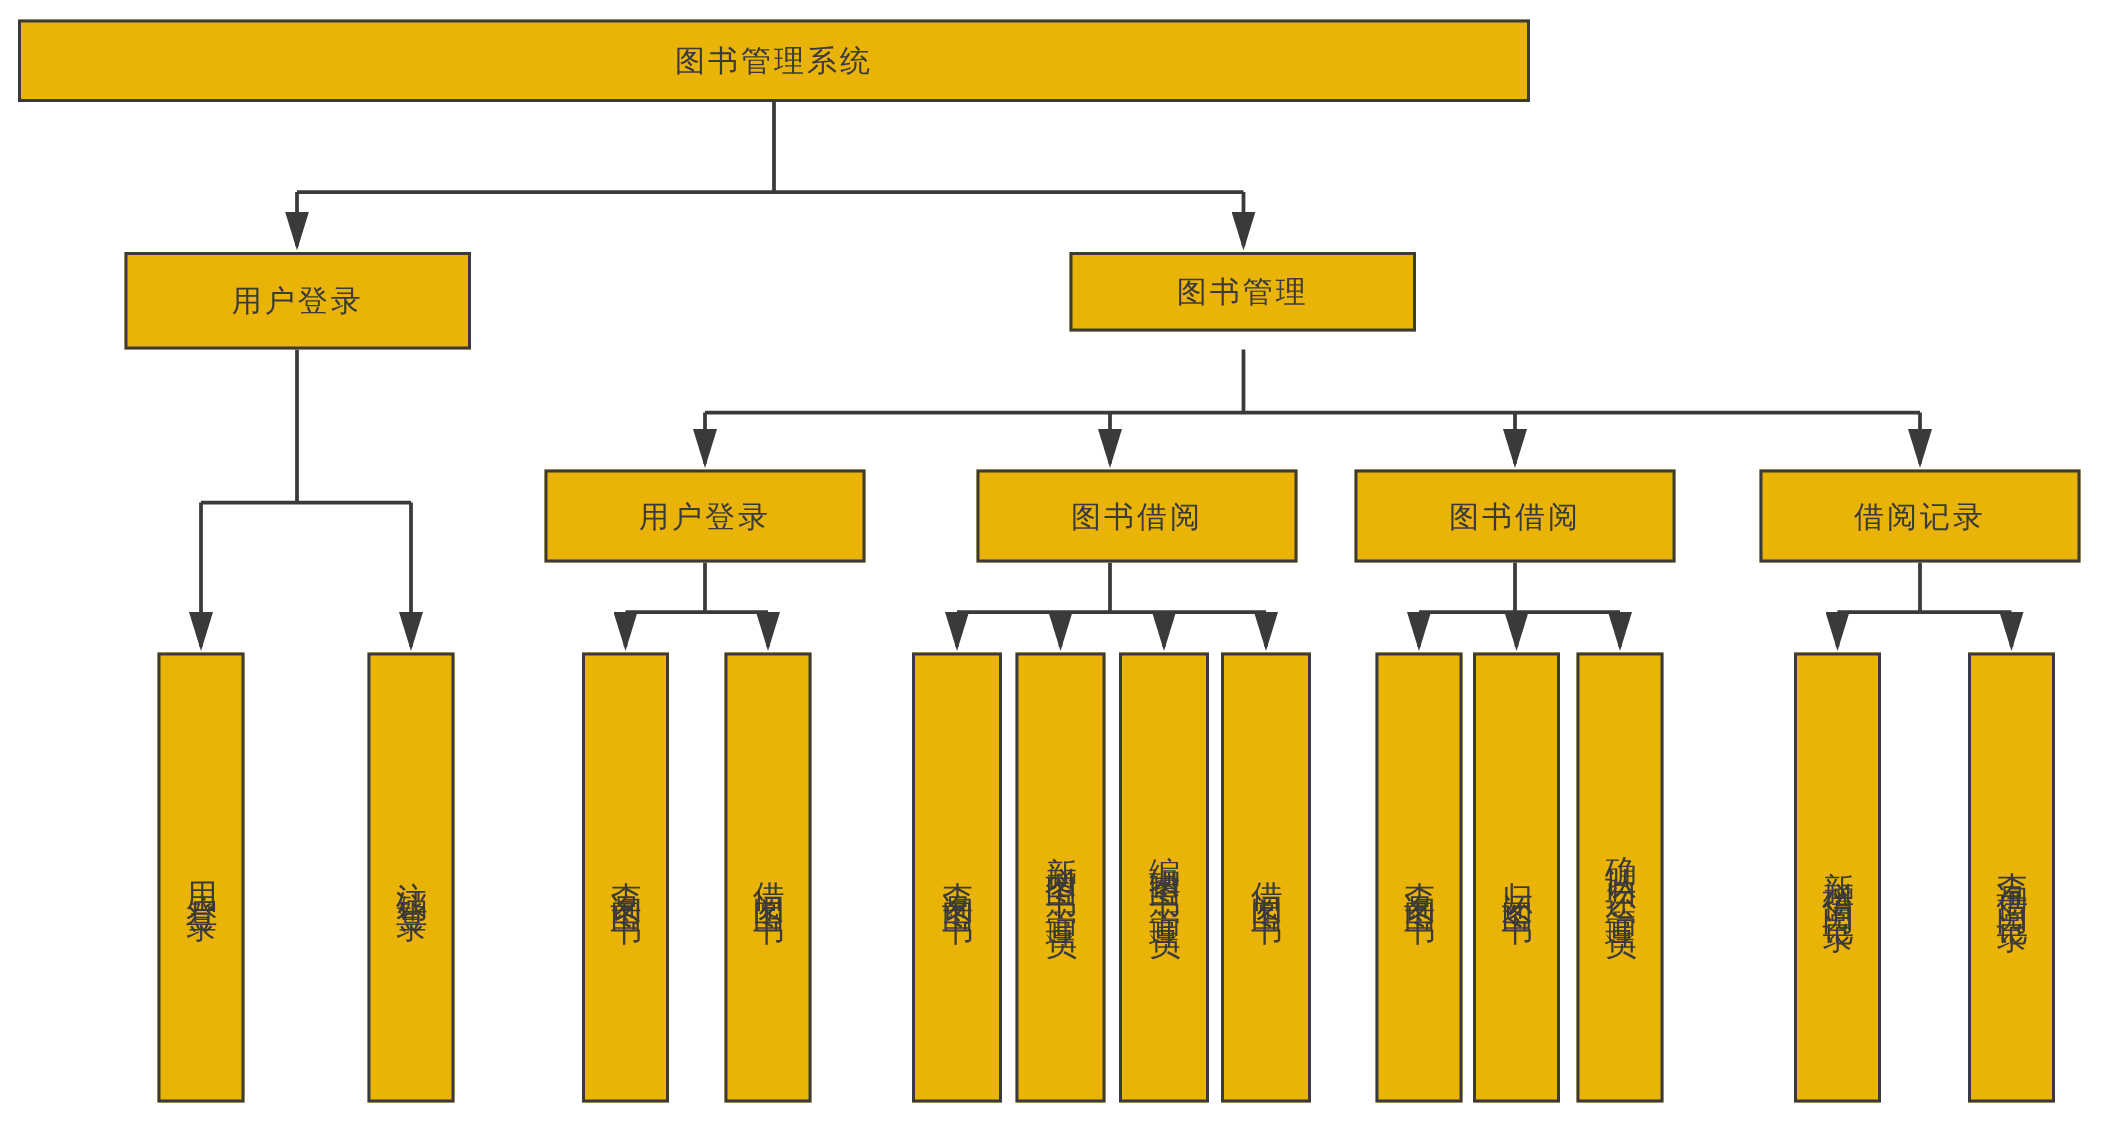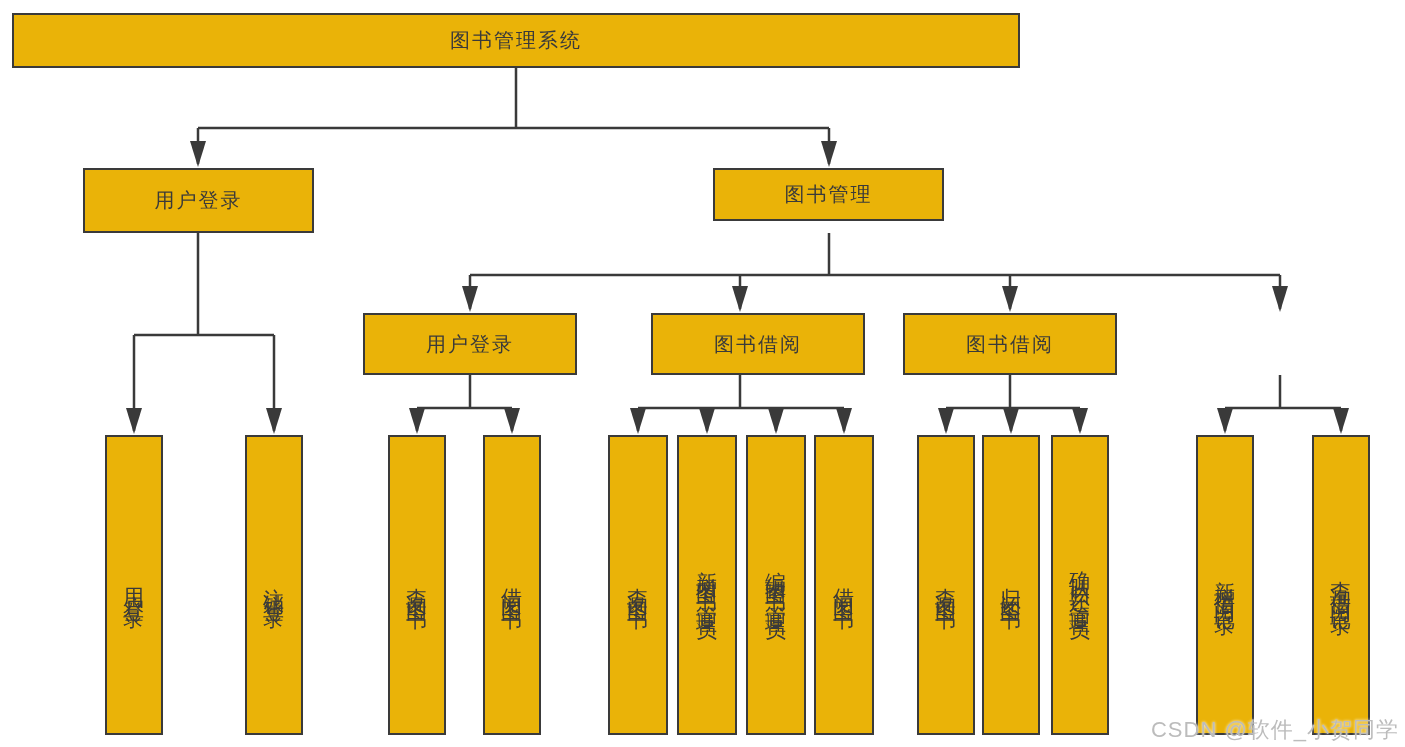--- a/index.html
+++ b/index.html
@@ -123,20 +123,23 @@
 
   <div class="node h" style="left:363px; top:313px; width:214px; height:62px">
     <span>用户登录</span>
   </div>
   <div class="node h" style="left:651px; top:313px; width:214px; height:62px">
     <span>图书借阅</span>
   </div>
   <div class="node h" style="left:903px; top:313px; width:214px; height:62px">
     <span>图书借阅</span>
   </div>
+  <div class="node h" style="left:1173px; top:313px; width:214px; height:62px">
+    <span>借阅记录</span>
+  </div>
 
   <div class="node v" style="left:105px; top:435px; width:58px; height:300px">
     <span>用户登录</span>
   </div>
   <div class="node v" style="left:245px; top:435px; width:58px; height:300px">
     <span>注销登录</span>
   </div>
 
   <div class="node v" style="left:388px; top:435px; width:58px; height:300px">
     <span>查询图书</span>
@@ -168,15 +171,14 @@
     <span>确认归还（管理员）</span>
   </div>
 
   <div class="node v" style="left:1196px; top:435px; width:58px; height:300px">
     <span>新增借阅记录</span>
   </div>
   <div class="node v" style="left:1312px; top:435px; width:58px; height:300px">
     <span>查询借阅记录</span>
   </div>
 
-  <div id="watermark">CSDN @软件_小贺同学</div>
 
 </div>
 
 </body></html>

